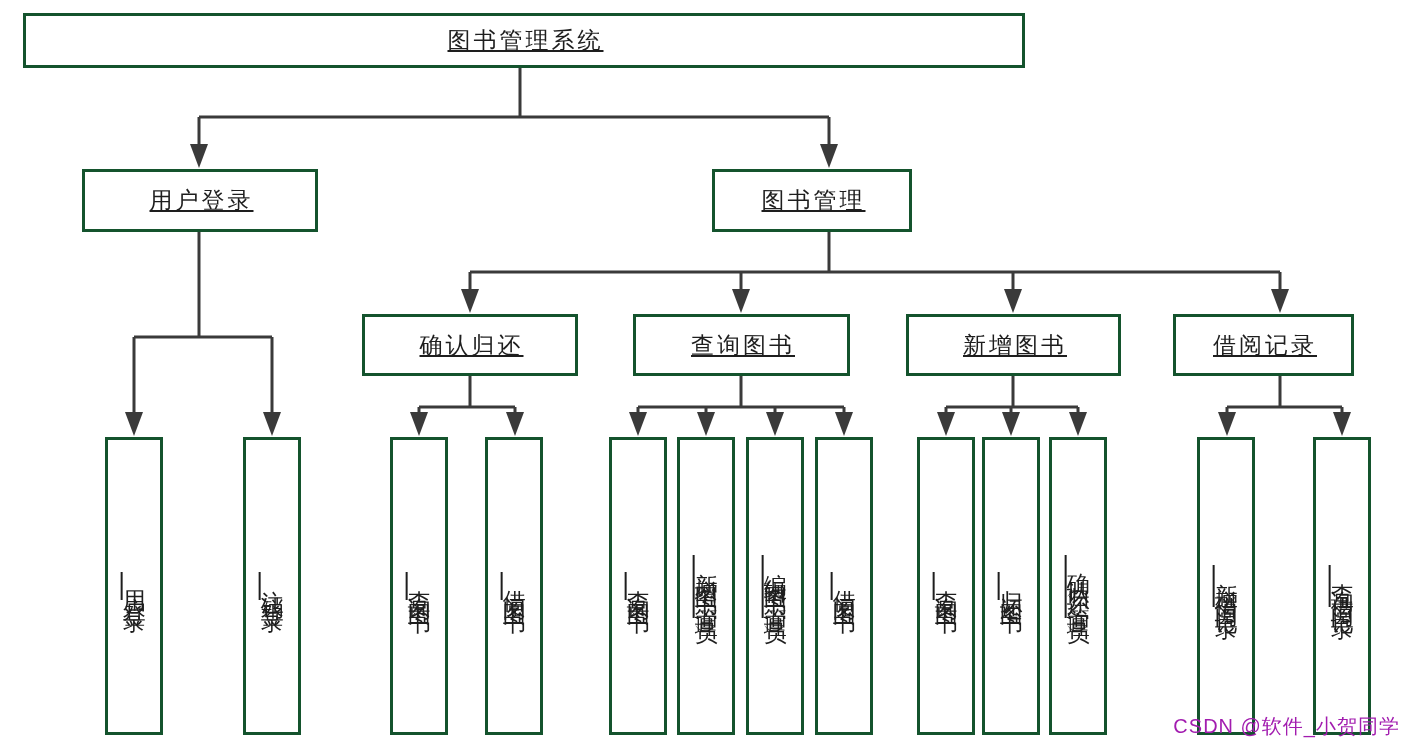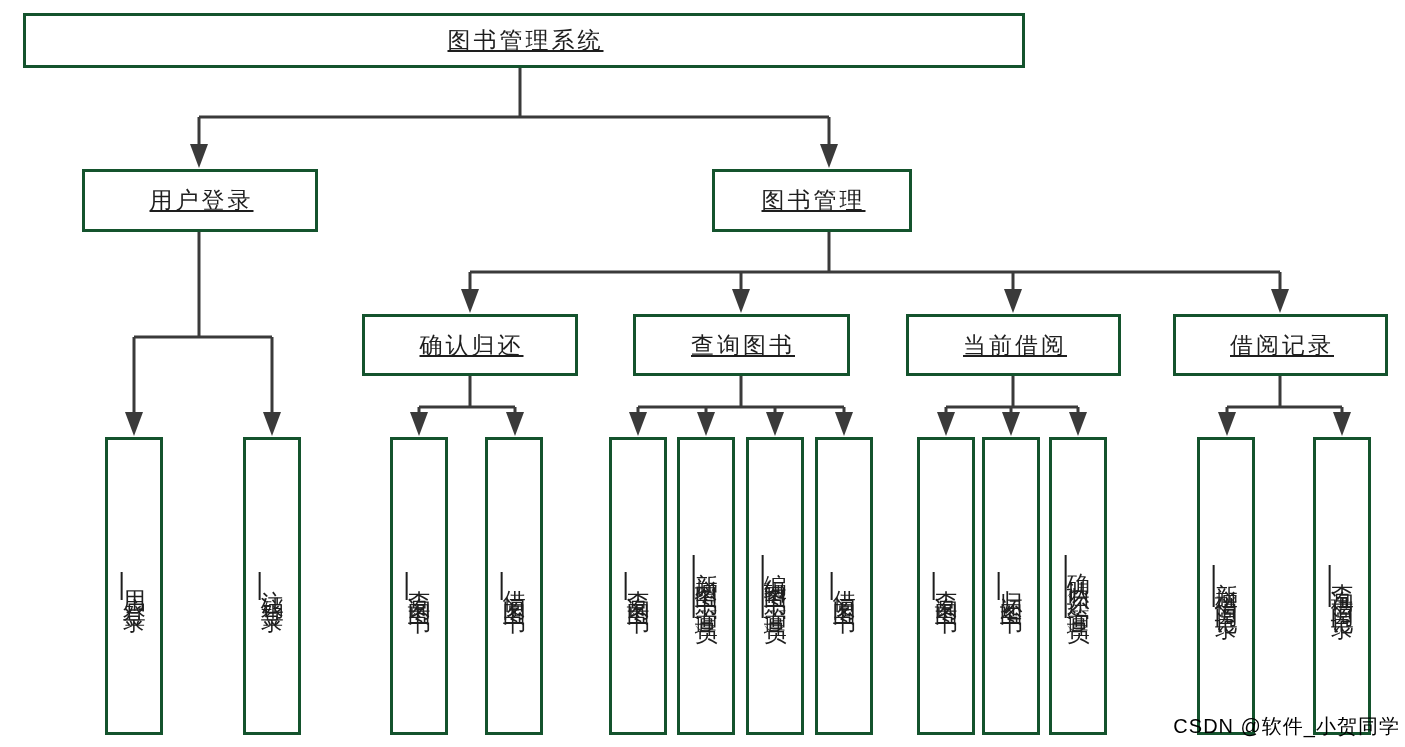--- a/index.html
+++ b/index.html
@@ -47,21 +47,21 @@
     color: #1e1e1e;
   }
   .l2 { top: 169px; height: 63px; }
   .l3 { top: 314px; height: 62px; }
   .watermark {
     position: absolute;
     right: 5px;
     bottom: 7px;
     font-size: 20px;
     letter-spacing: 1px;
-    color: #000000;
+    color: #a21caf;
     white-space: nowrap;
   }
 </style>
 </head>
 <body>
 
 <div class="canvas">
 
   <svg class="connectors" width="1405" height="747" viewBox="0 0 1405 747">
     <g stroke="#3a3a3a" stroke-width="3" fill="none">
@@ -106,22 +106,22 @@
     </g>
   </svg>
 
   <div class="node hnode" style="left:23px; top:13px; width:1002px; height:55px">图书管理系统</div>
 
   <div class="node hnode l2" style="left:82px; width:236px">用户登录</div>
   <div class="node hnode l2" style="left:712px; width:200px">图书管理</div>
 
   <div class="node hnode l3" style="left:362px; width:216px">确认归还</div>
   <div class="node hnode l3" style="left:633px; width:217px">查询图书</div>
-  <div class="node hnode l3" style="left:906px; width:215px">当前借阅</div>
-  <div class="node hnode l3" style="left:1173px; width:215px">借阅记录</div>
+  <div class="node hnode l3" style="left:906px; width:215px">新增图书</div>
+  <div class="node hnode l3" style="left:1173px; width:181px">借阅记录</div>
 
   <div class="node vnode" style="left:105px">
     <span>用户登录</span>
   </div>
   <div class="node vnode" style="left:243px">
     <span>注销登录</span>
   </div>
 
   <div class="node vnode" style="left:390px">
     <span>查询图书</span>

